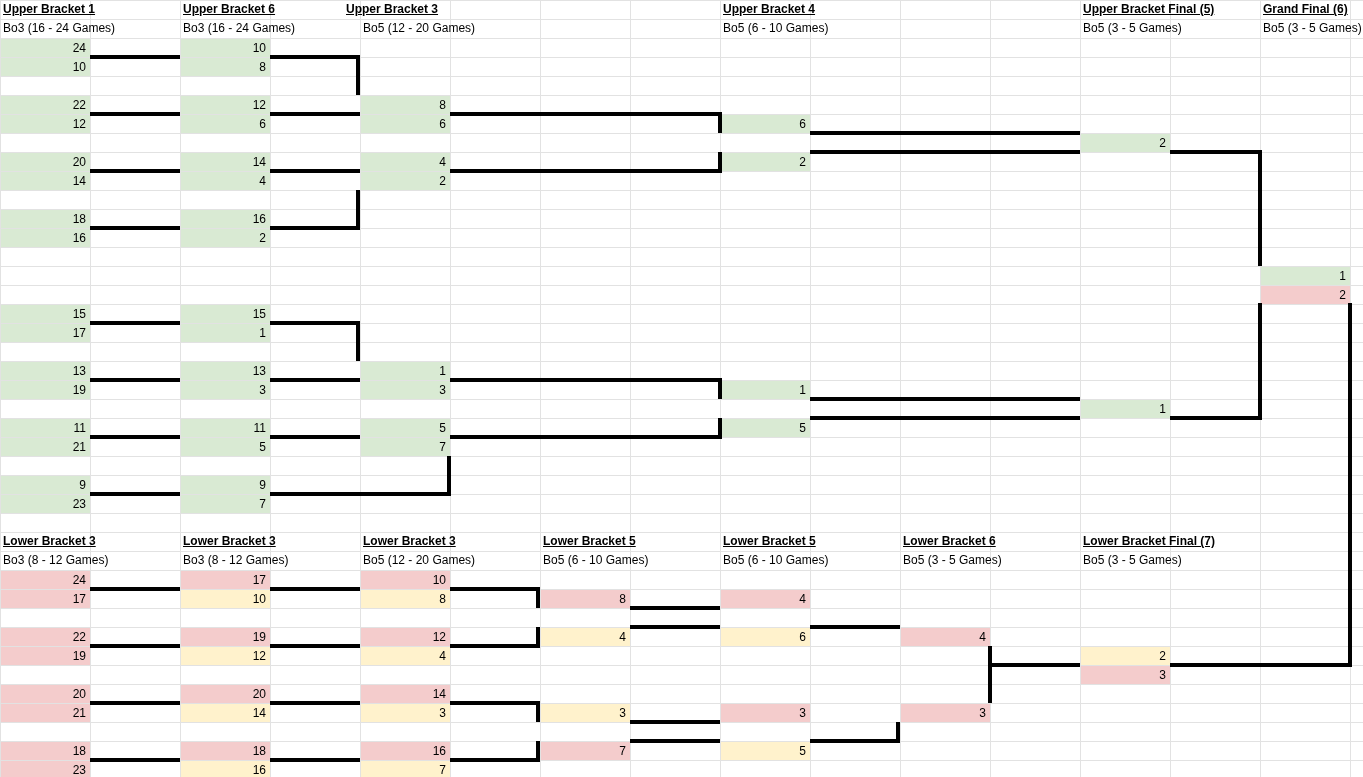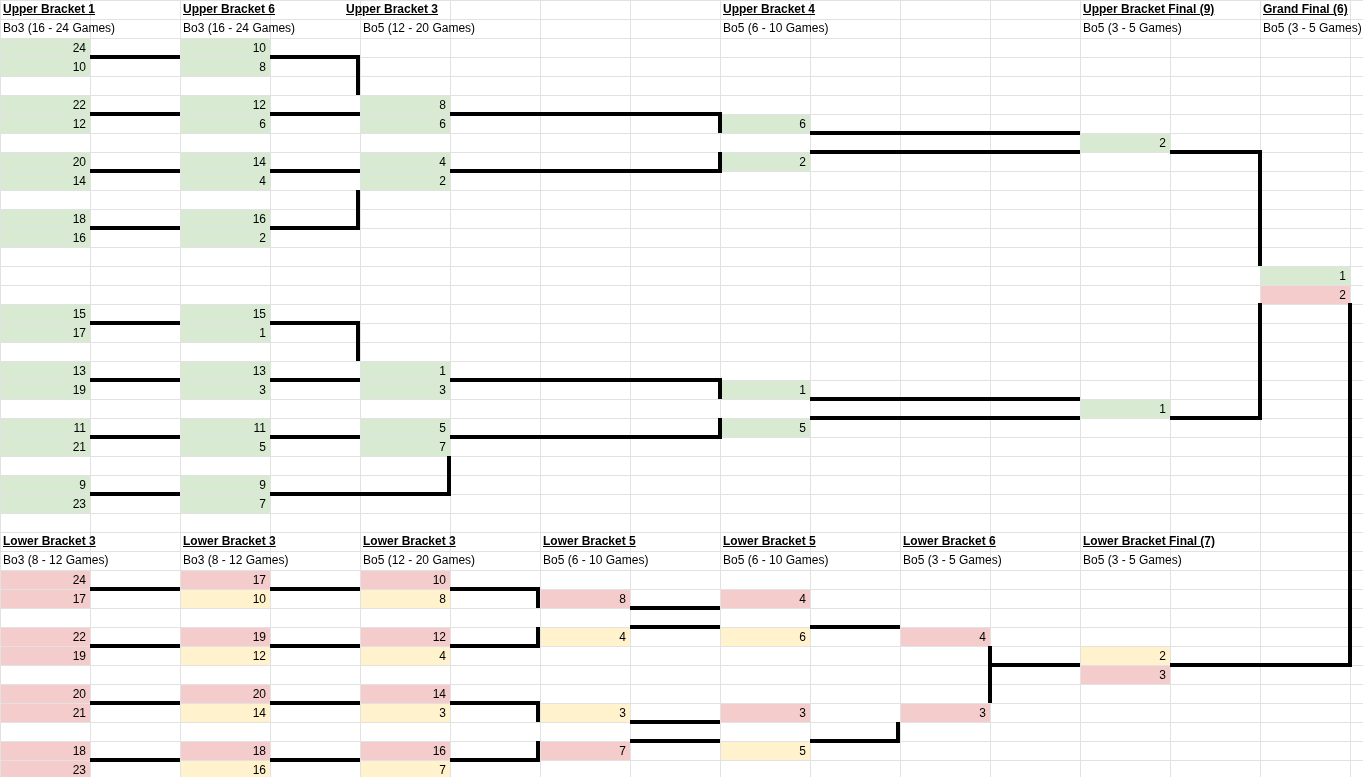--- a/index.html
+++ b/index.html
@@ -136,21 +136,21 @@
     <div class="cell" style="left: 1081px; top: 647px; background-color: rgb(255, 242, 204);">2</div>
     <div class="cell" style="left: 1081px; top: 666px; background-color: rgb(244, 204, 204);">3</div>
     <div class="hdr-title" style="left: 3px; top: 0px;">Upper Bracket 1</div>
     <div class="hdr-sub" style="left: 3px; top: 19px;">Bo3 (16 - 24 Games)</div>
     <div class="hdr-title" style="left: 183px; top: 0px;">Upper Bracket 6</div>
     <div class="hdr-sub" style="left: 183px; top: 19px;">Bo3 (16 - 24 Games)</div>
     <div class="hdr-title" style="left: 346px; top: 0px;">Upper Bracket 3</div>
     <div class="hdr-sub" style="left: 363px; top: 19px;">Bo5 (12 - 20 Games)</div>
     <div class="hdr-title" style="left: 723px; top: 0px;">Upper Bracket 4</div>
     <div class="hdr-sub" style="left: 723px; top: 19px;">Bo5 (6 - 10 Games)</div>
-    <div class="hdr-title" style="left: 1083px; top: 0px;">Upper Bracket Final (9)</div>
+    <div class="hdr-title" style="left: 1083px; top: 0px;">Upper Bracket Final (5)</div>
     <div class="hdr-sub" style="left: 1083px; top: 19px;">Bo5 (3 - 5 Games)</div>
     <div class="hdr-title" style="left: 1263px; top: 0px;">Grand Final (6)</div>
     <div class="hdr-sub" style="left: 1263px; top: 19px;">Bo5 (3 - 5 Games)</div>
     <div class="hdr-title" style="left: 3px; top: 532px;">Lower Bracket 3</div>
     <div class="hdr-sub" style="left: 3px; top: 551px;">Bo3 (8 - 12 Games)</div>
     <div class="hdr-title" style="left: 183px; top: 532px;">Lower Bracket 3</div>
     <div class="hdr-sub" style="left: 183px; top: 551px;">Bo3 (8 - 12 Games)</div>
     <div class="hdr-title" style="left: 363px; top: 532px;">Lower Bracket 3</div>
     <div class="hdr-sub" style="left: 363px; top: 551px;">Bo5 (12 - 20 Games)</div>
     <div class="hdr-title" style="left: 543px; top: 532px;">Lower Bracket 5</div>

